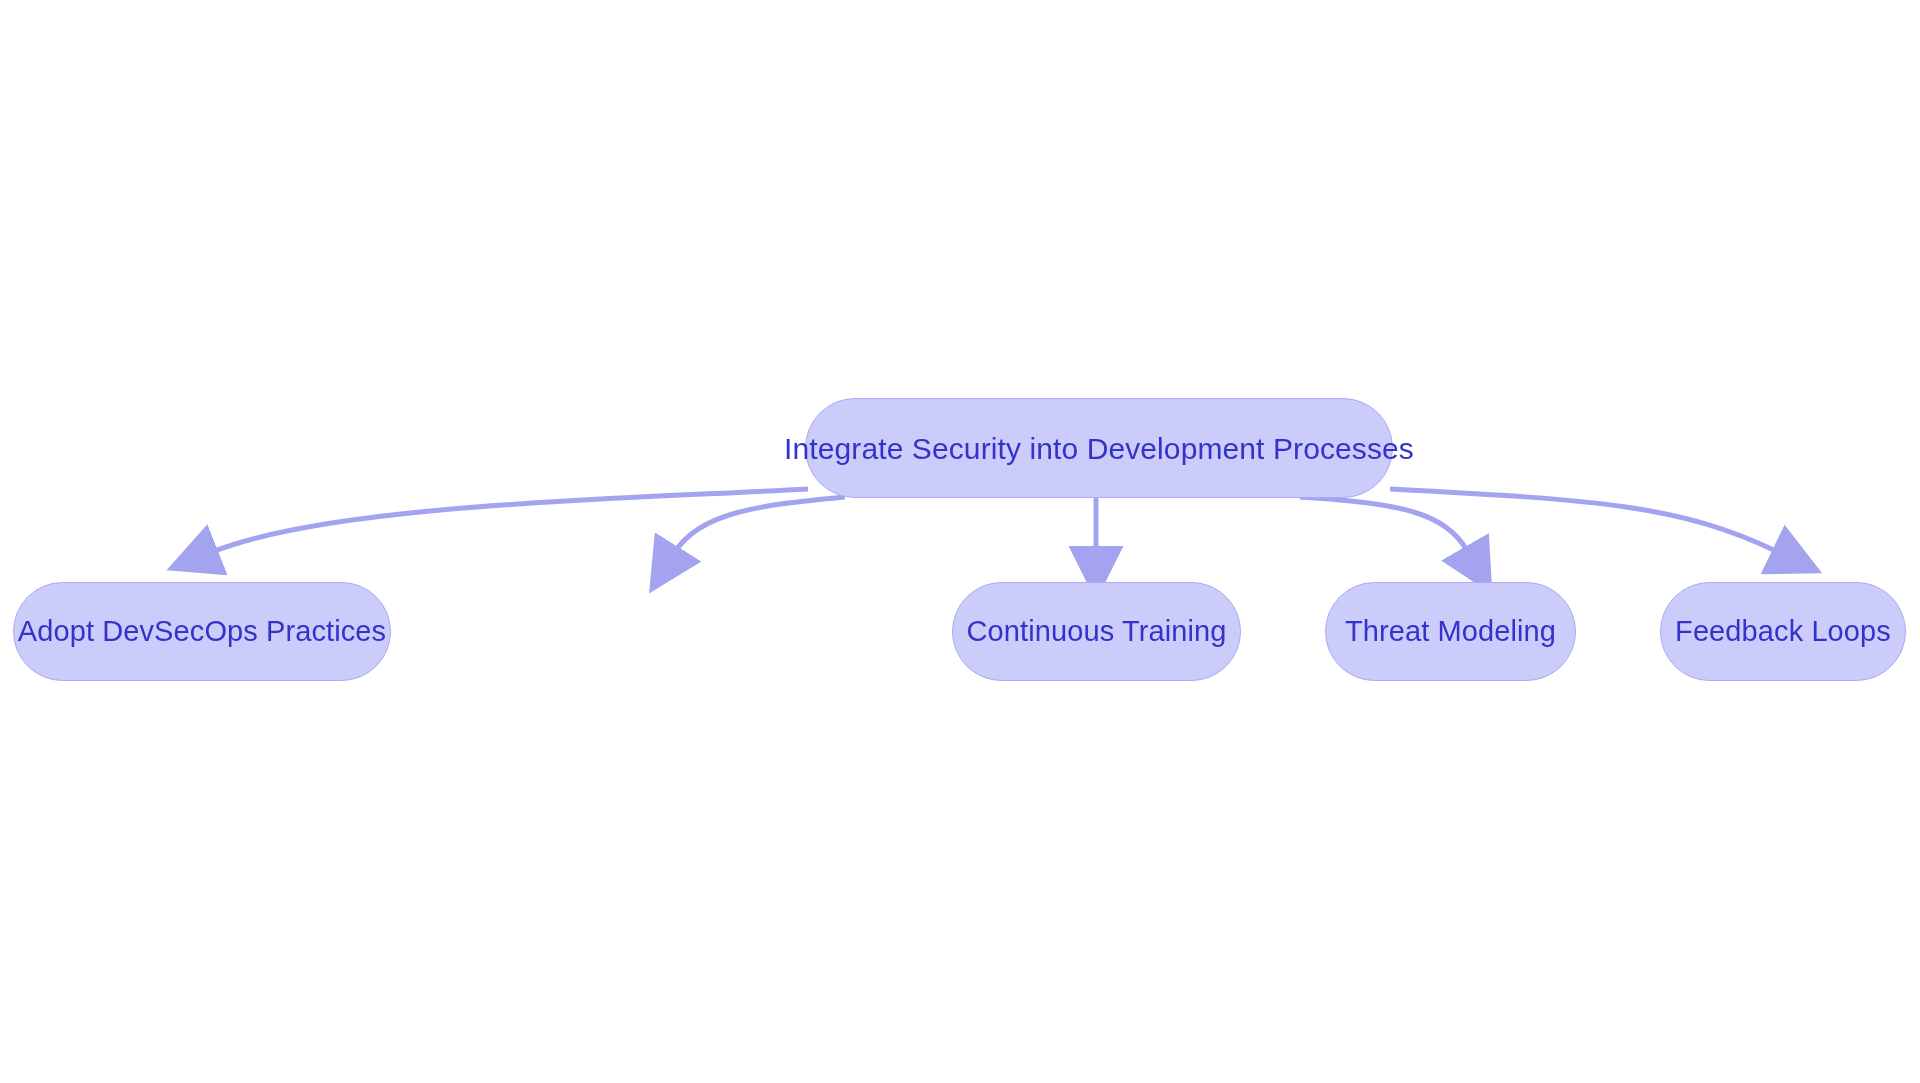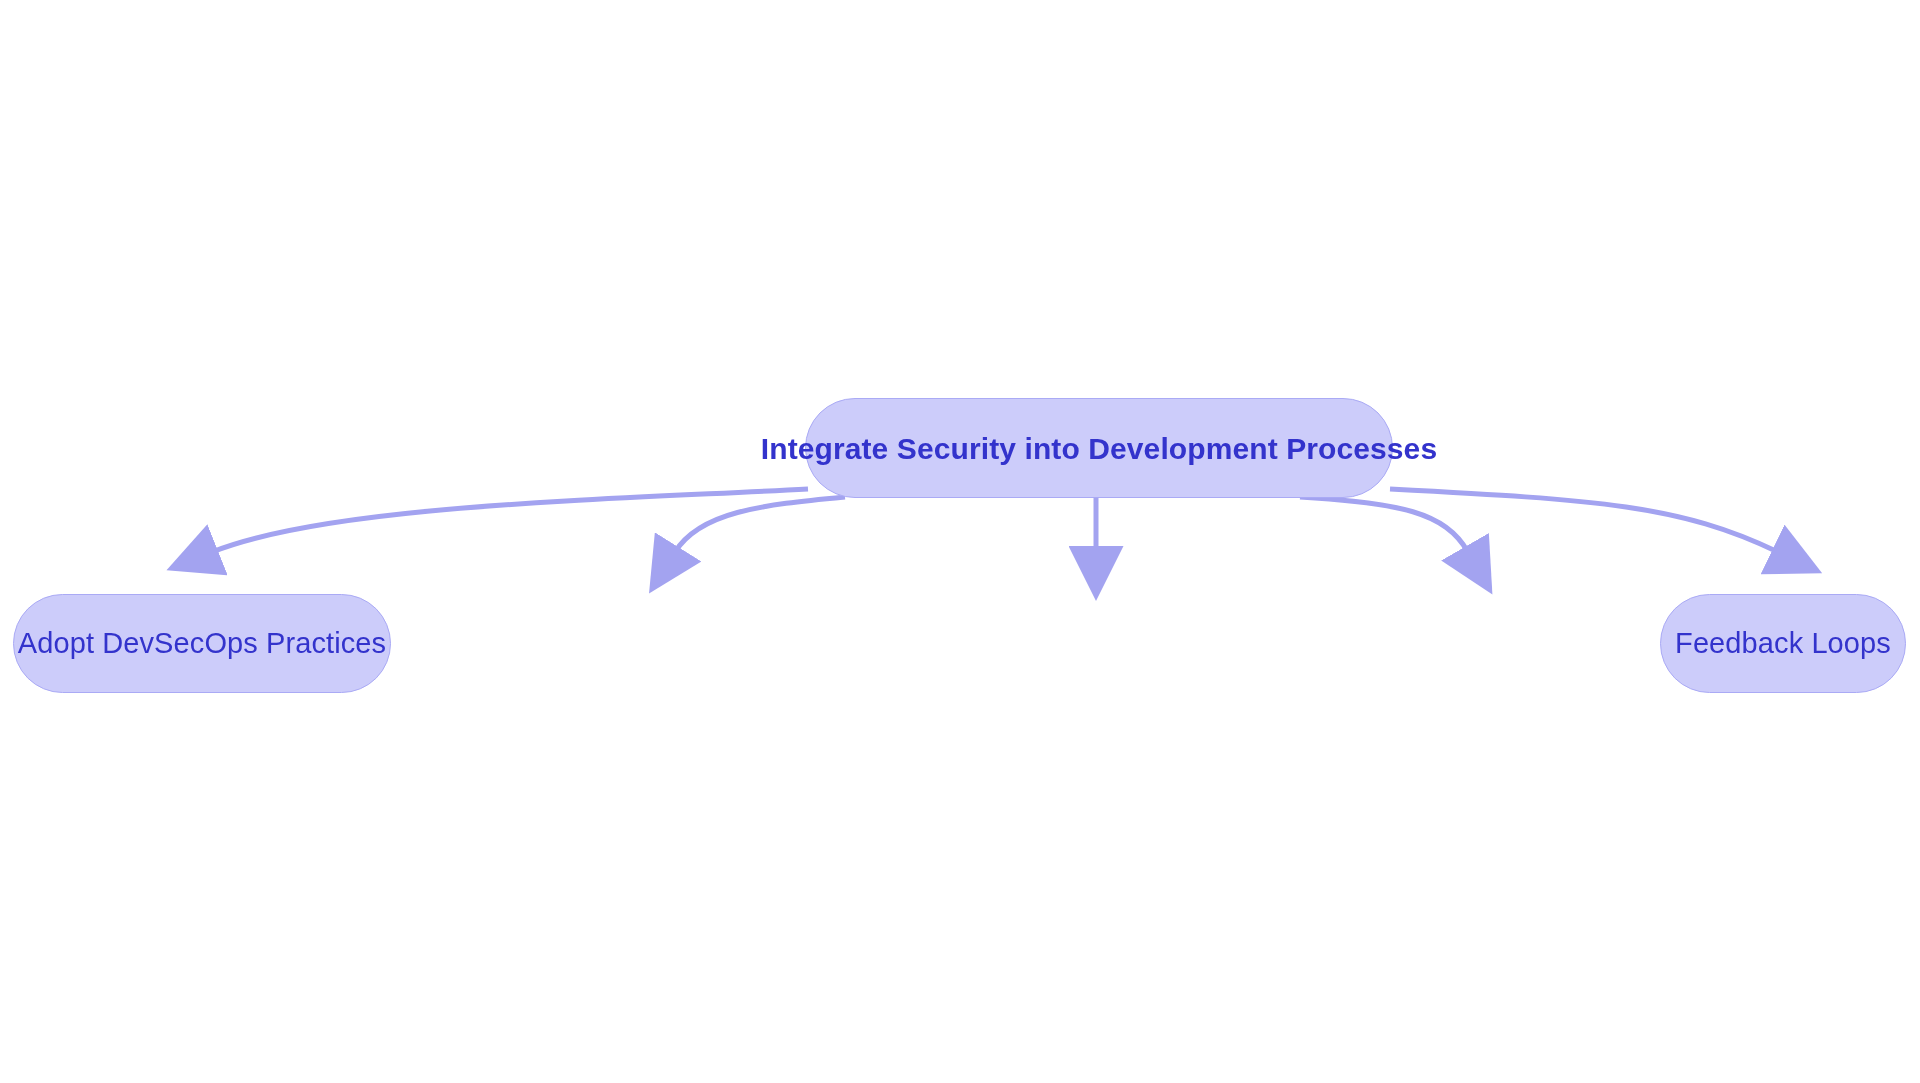--- a/index.html
+++ b/index.html
@@ -44,27 +44,25 @@
   .node-label {
     display: block;
     line-height: 1.1;
   }
   #node-root {
     left: 805px;
     top: 398px;
     width: 588px;
     height: 100px;
     font-size: 30px;
-    font-weight: bold;
   }
   .node-leaf {
     top: 582px;
     height: 99px;
     font-size: 29px;
-    margin-top: 12px;
   }
   #node-leaf-0 { left: 13px;   width: 378px; }
   #node-leaf-1 { left: 483px;  width: 385px; }
   #node-leaf-2 { left: 952px;  width: 289px; }
   #node-leaf-3 { left: 1325px; width: 251px; }
   #node-leaf-4 { left: 1660px; width: 246px; align-items: center; }
 </style>
 </head>
 <body>
 
@@ -90,19 +88,25 @@
 
   <div class="node" id="node-root">
     <span class="node-label">Integrate Security into Development Processes</span>
   </div>
 
   <div class="node node-leaf" id="node-leaf-0">
     <span class="node-label">Adopt DevSecOps Practices</span>
   </div>
 
 
+  <div class="node node-leaf" id="node-leaf-2">
+    <span class="node-label">Continuous Training</span>
+  </div>
 
+  <div class="node node-leaf" id="node-leaf-3">
+    <span class="node-label">Threat Modeling</span>
+  </div>
 
   <div class="node node-leaf" id="node-leaf-4">
     <span class="node-label">Feedback Loops</span>
   </div>
 
 </div>
 
 </body></html>

